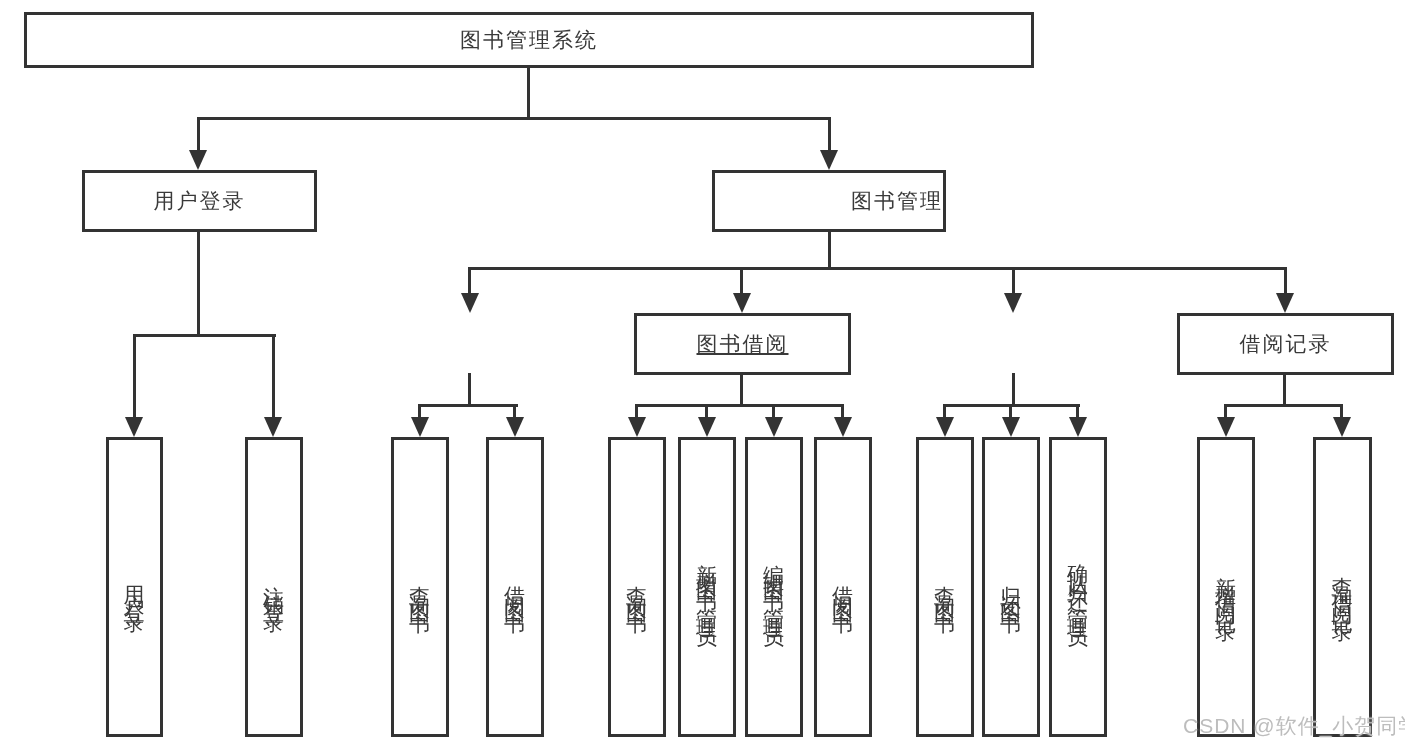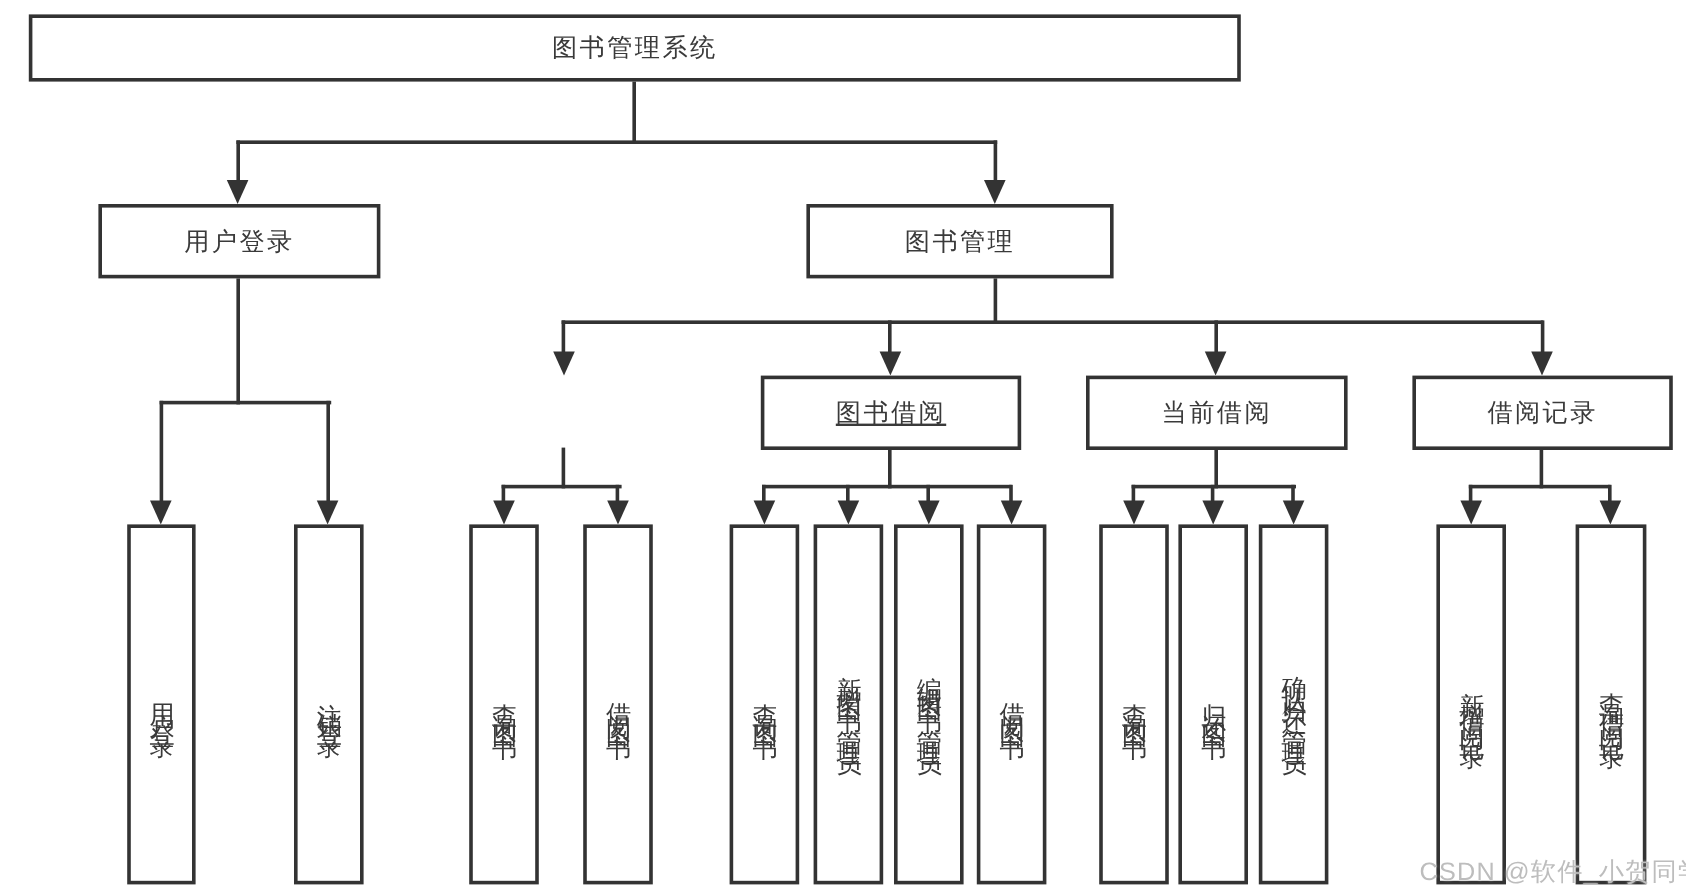--- a/index.html
+++ b/index.html
@@ -65,21 +65,21 @@
   <div class="vline" style="left:527px; top:66px; height:53px;"></div>
   <div class="hline" style="left:197px; top:117px; width:634px;"></div>
   <div class="vline" style="left:197px; top:117px; height:38px;"></div>
   <div class="arrow" style="left:189px; top:150px;"></div>
   <div class="vline" style="left:828px; top:117px; height:38px;"></div>
   <div class="arrow" style="left:820px; top:150px;"></div>
 
   <div class="node" style="left:82px; top:170px; width:235px; height:62px;">
     <span>用户登录</span>
   </div>
-  <div class="node" style="left:672px; top:170px; width:256px; height:62px;">
+  <div class="node" style="left:712px; top:170px; width:234px; height:62px;justify-content:flex-end;">
     <span>图书管理</span>
   </div>
 
   <div class="vline" style="left:197px; top:230px; height:107px;"></div>
   <div class="hline" style="left:133px; top:334px; width:143px;"></div>
   <div class="vline" style="left:133px; top:334px; height:86px;"></div>
   <div class="arrow" style="left:125px; top:417px;"></div>
   <div class="vline" style="left:272px; top:334px; height:86px;"></div>
   <div class="arrow" style="left:264px; top:417px;"></div>
 
@@ -89,23 +89,20 @@
   <div class="arrow" style="left:461px; top:293px;"></div>
   <div class="vline" style="left:740px; top:267px; height:28px;"></div>
   <div class="arrow" style="left:733px; top:293px;"></div>
   <div class="vline" style="left:1012px; top:267px; height:28px;"></div>
   <div class="arrow" style="left:1004px; top:293px;"></div>
   <div class="vline" style="left:1284px; top:267px; height:28px;"></div>
   <div class="arrow" style="left:1276px; top:293px;"></div>
 
   <div class="node" style="left:634px; top:313px; width:217px; height:62px;text-decoration:underline;">
     <span>图书借阅</span>
-  </div>
-  <div class="node" style="left:905px; top:313px; width:218px; height:62px;">
-    <span>当前借阅</span>
   </div>
   <div class="node" style="left:1177px; top:313px; width:217px; height:62px;">
     <span>借阅记录</span>
   </div>
 
   <div class="vline" style="left:468px; top:373px; height:34px;"></div>
   <div class="hline" style="left:418px; top:404px; width:100px;"></div>
   <div class="vline" style="left:418px; top:404px; height:18px;"></div>
   <div class="arrow" style="left:411px; top:417px;"></div>
   <div class="vline" style="left:513px; top:404px; height:18px;"></div>

